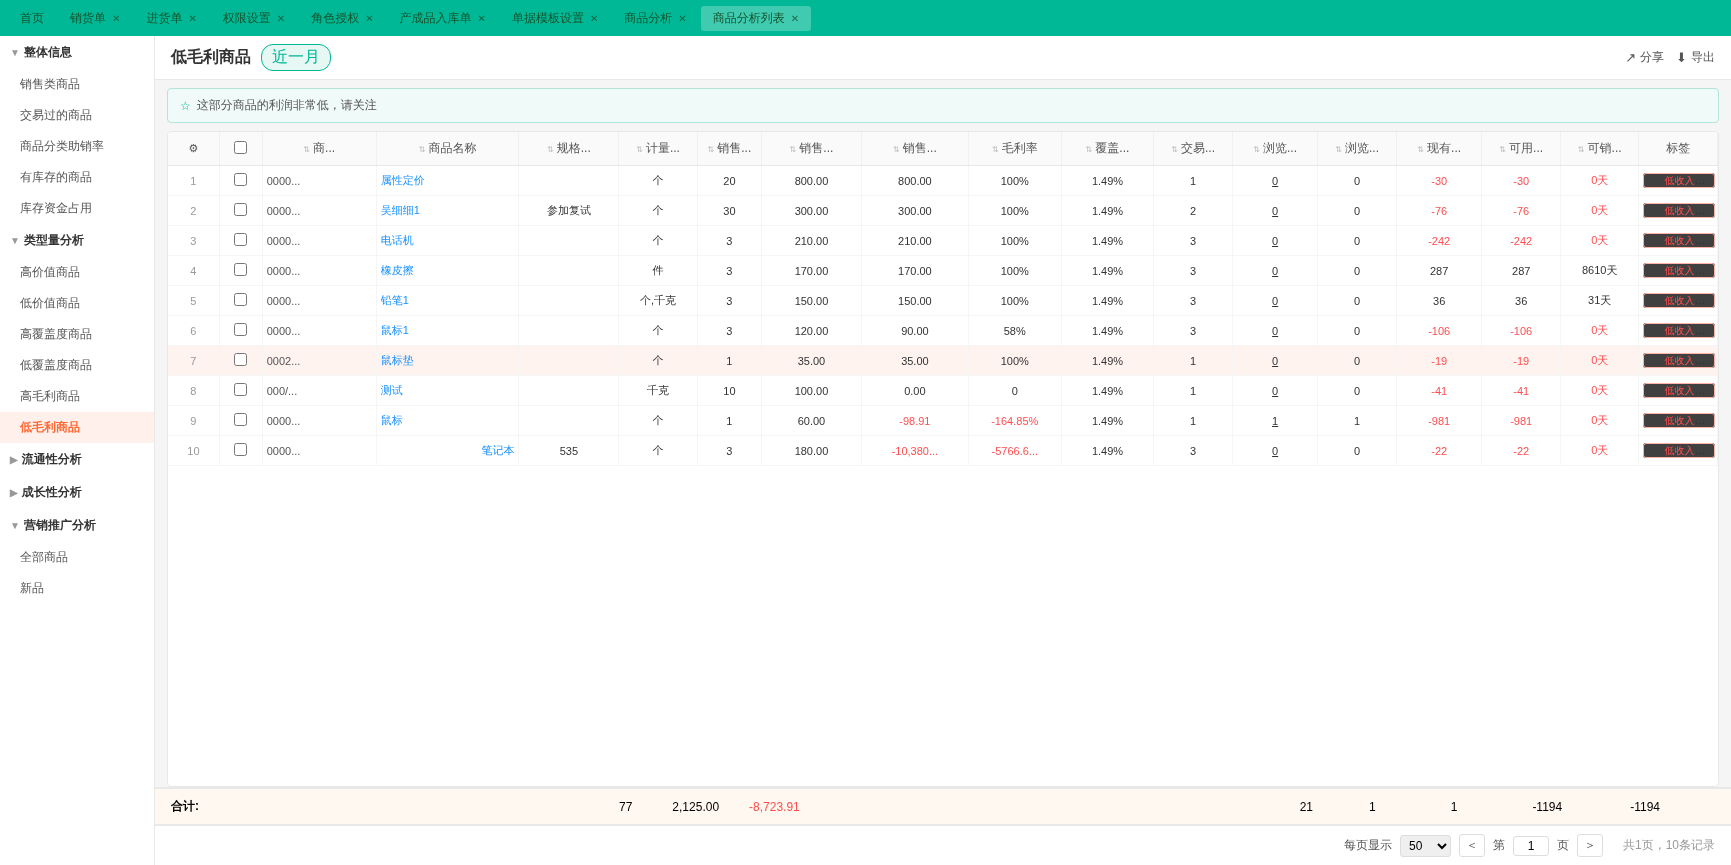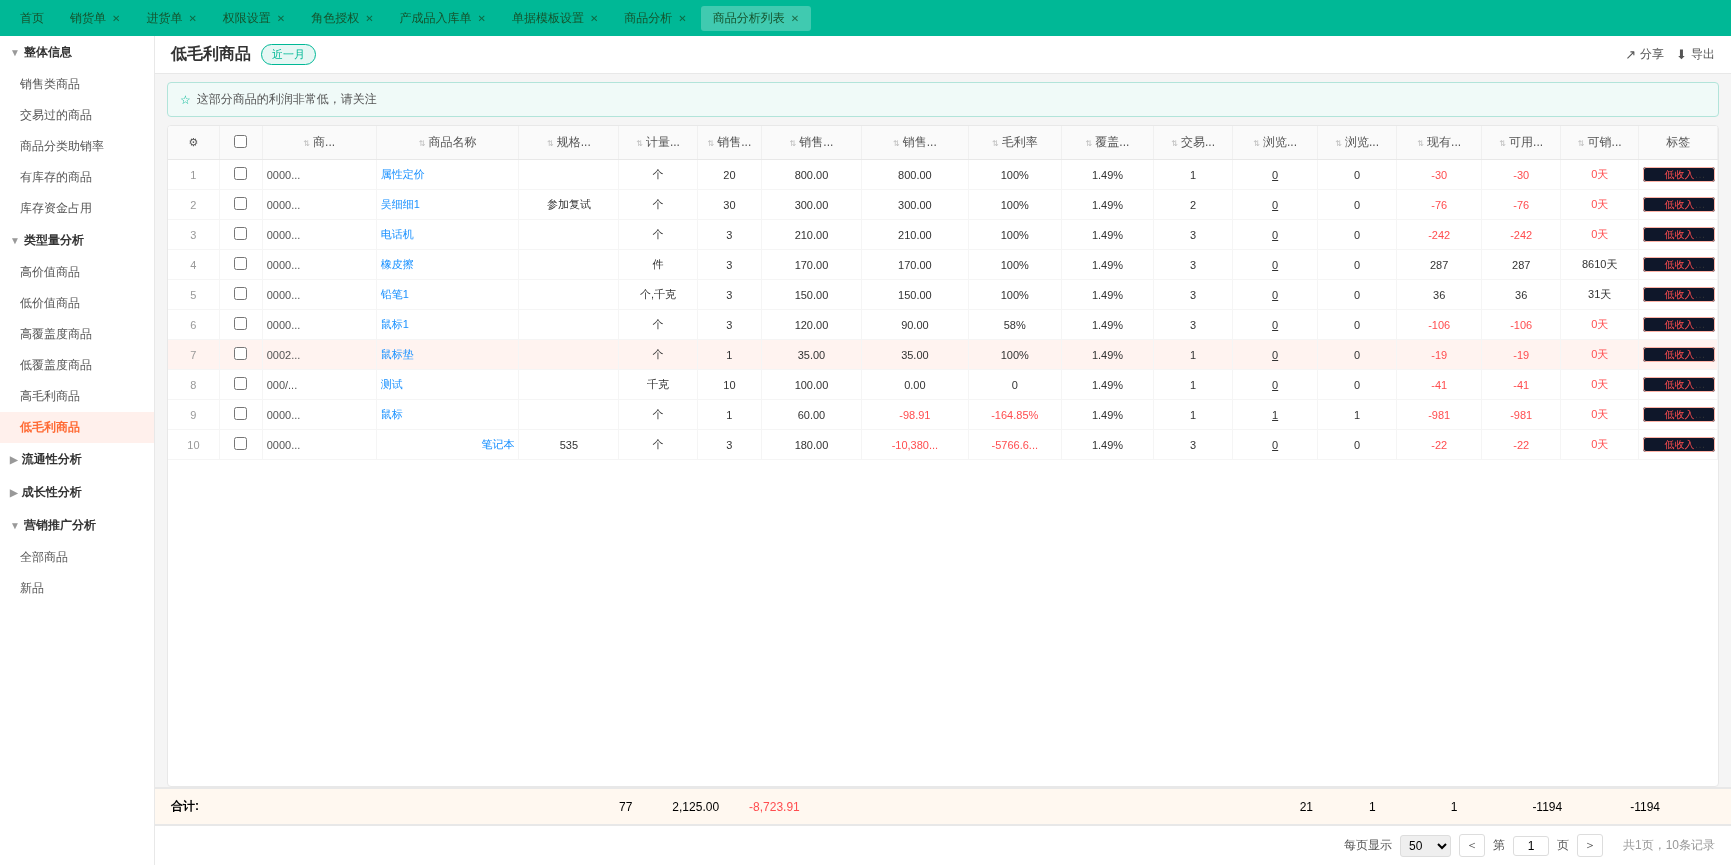--- a/index.html
+++ b/index.html
@@ -82,21 +82,21 @@
       font-size: 16px;
       font-weight: bold;
       color: #333;
     }
     .date-badge {
       background: #e6f7f4;
       color: #00b896;
       border: 1px solid #00b896;
       border-radius: 12px;
       padding: 2px 10px;
-      font-size: 11px;
+      font-size: 16px;
       cursor: pointer;
     }
     .search-box {
       display: flex;
       align-items: center;
       border: 1px solid #ddd;
       border-radius: 4px;
       padding: 3px 8px;
       gap: 6px;
       flex: 1;
@@ -180,21 +180,21 @@
       text-align: center;
       color: #333;
       border-right: 1px solid #f5f5f5;
       white-space: nowrap;
       overflow: hidden;
       text-overflow: ellipsis;
       font-size: 11px;
     }
     tbody td.text-left { text-align: left; }
     .tag-badge {
-      background: #0f172a;
+      background: #404040;
       color: #ff4d4f;
       border: 1px solid #ffb3a7;
       border-radius: 3px;
       padding: 1px 20px;
       font-size: 10px;
     }
     .text-red { color: #ff4d4f; }
 
     
     .total-row {

